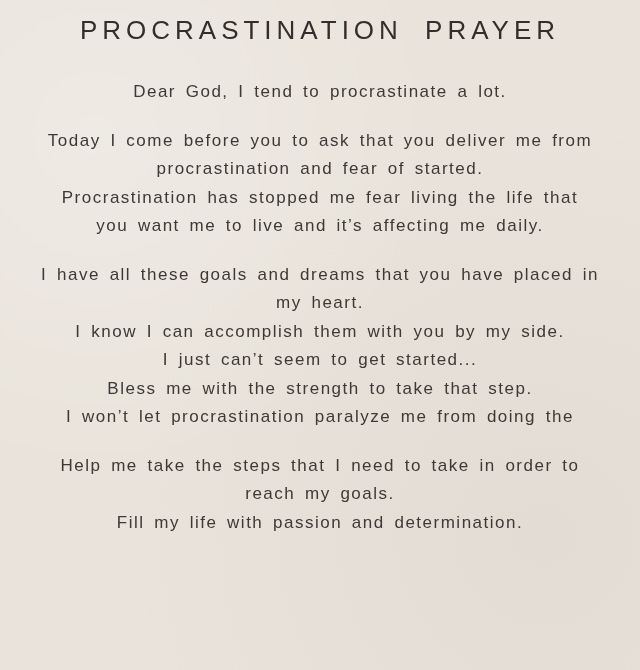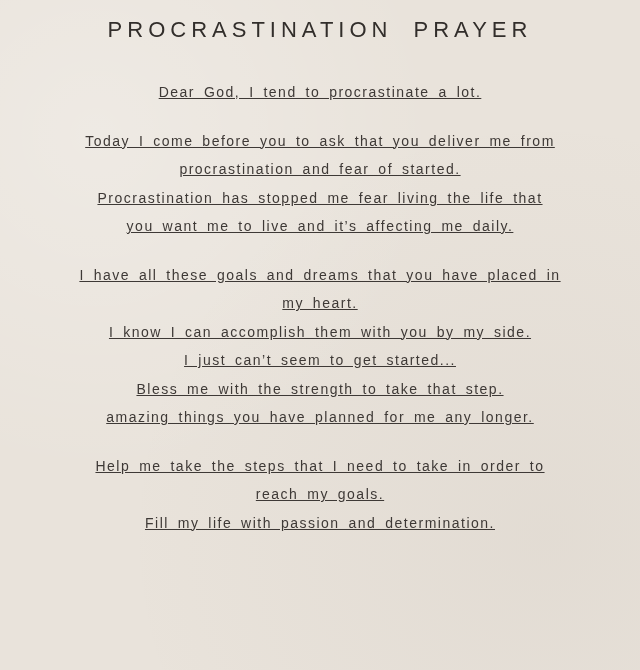--- a/index.html
+++ b/index.html
@@ -22,38 +22,37 @@
     color: var(--text);
   }
   .prayer-card {
     width: 640px;
     height: 670px;
     padding: 0 18px;
     text-align: center;
   }
   h1.title {
     margin: 14px 0 32px 0;
-    font-size: 22px;
+    font-size: 26px;
     line-height: 32px;
     font-weight: 500;
     letter-spacing: 5px;
     word-spacing: 10px;
     color: var(--title);
   }
   .paragraph {
     margin-bottom: 20px;
   }
   .line {
-    font-size: 14px;
+    font-size: 17px;
     line-height: 28.5px;
     font-weight: 400;
     letter-spacing: 1.5px;
     word-spacing: 3.5px;
     color: var(--text);
-    text-decoration: underline;
   }
 </style>
 </head>
 <body>
 
 <main class="prayer-card">
 
   <h1 class="title">PROCRASTINATION PRAYER</h1>
 
   <section class="paragraph">
@@ -66,21 +65,21 @@
     <p class="line">Procrastination has stopped me fear living the life that</p>
     <p class="line">you want me to live and it’s affecting me daily.</p>
   </section>
 
   <section class="paragraph">
     <p class="line">I have all these goals and dreams that you have placed in</p>
     <p class="line">my heart.</p>
     <p class="line">I know I can accomplish them with you by my side.</p>
     <p class="line">I just can’t seem to get started...</p>
     <p class="line">Bless me with the strength to take that step.</p>
-    <p class="line">amazing things you have planned for me any longer.</p>
+    <p class="line">I won’t let procrastination paralyze me from doing the</p>
   </section>
 
   <section class="paragraph">
     <p class="line">Help me take the steps that I need to take in order to</p>
     <p class="line">reach my goals.</p>
     <p class="line">Fill my life with passion and determination.</p>
   </section>
 
 
 </main>

